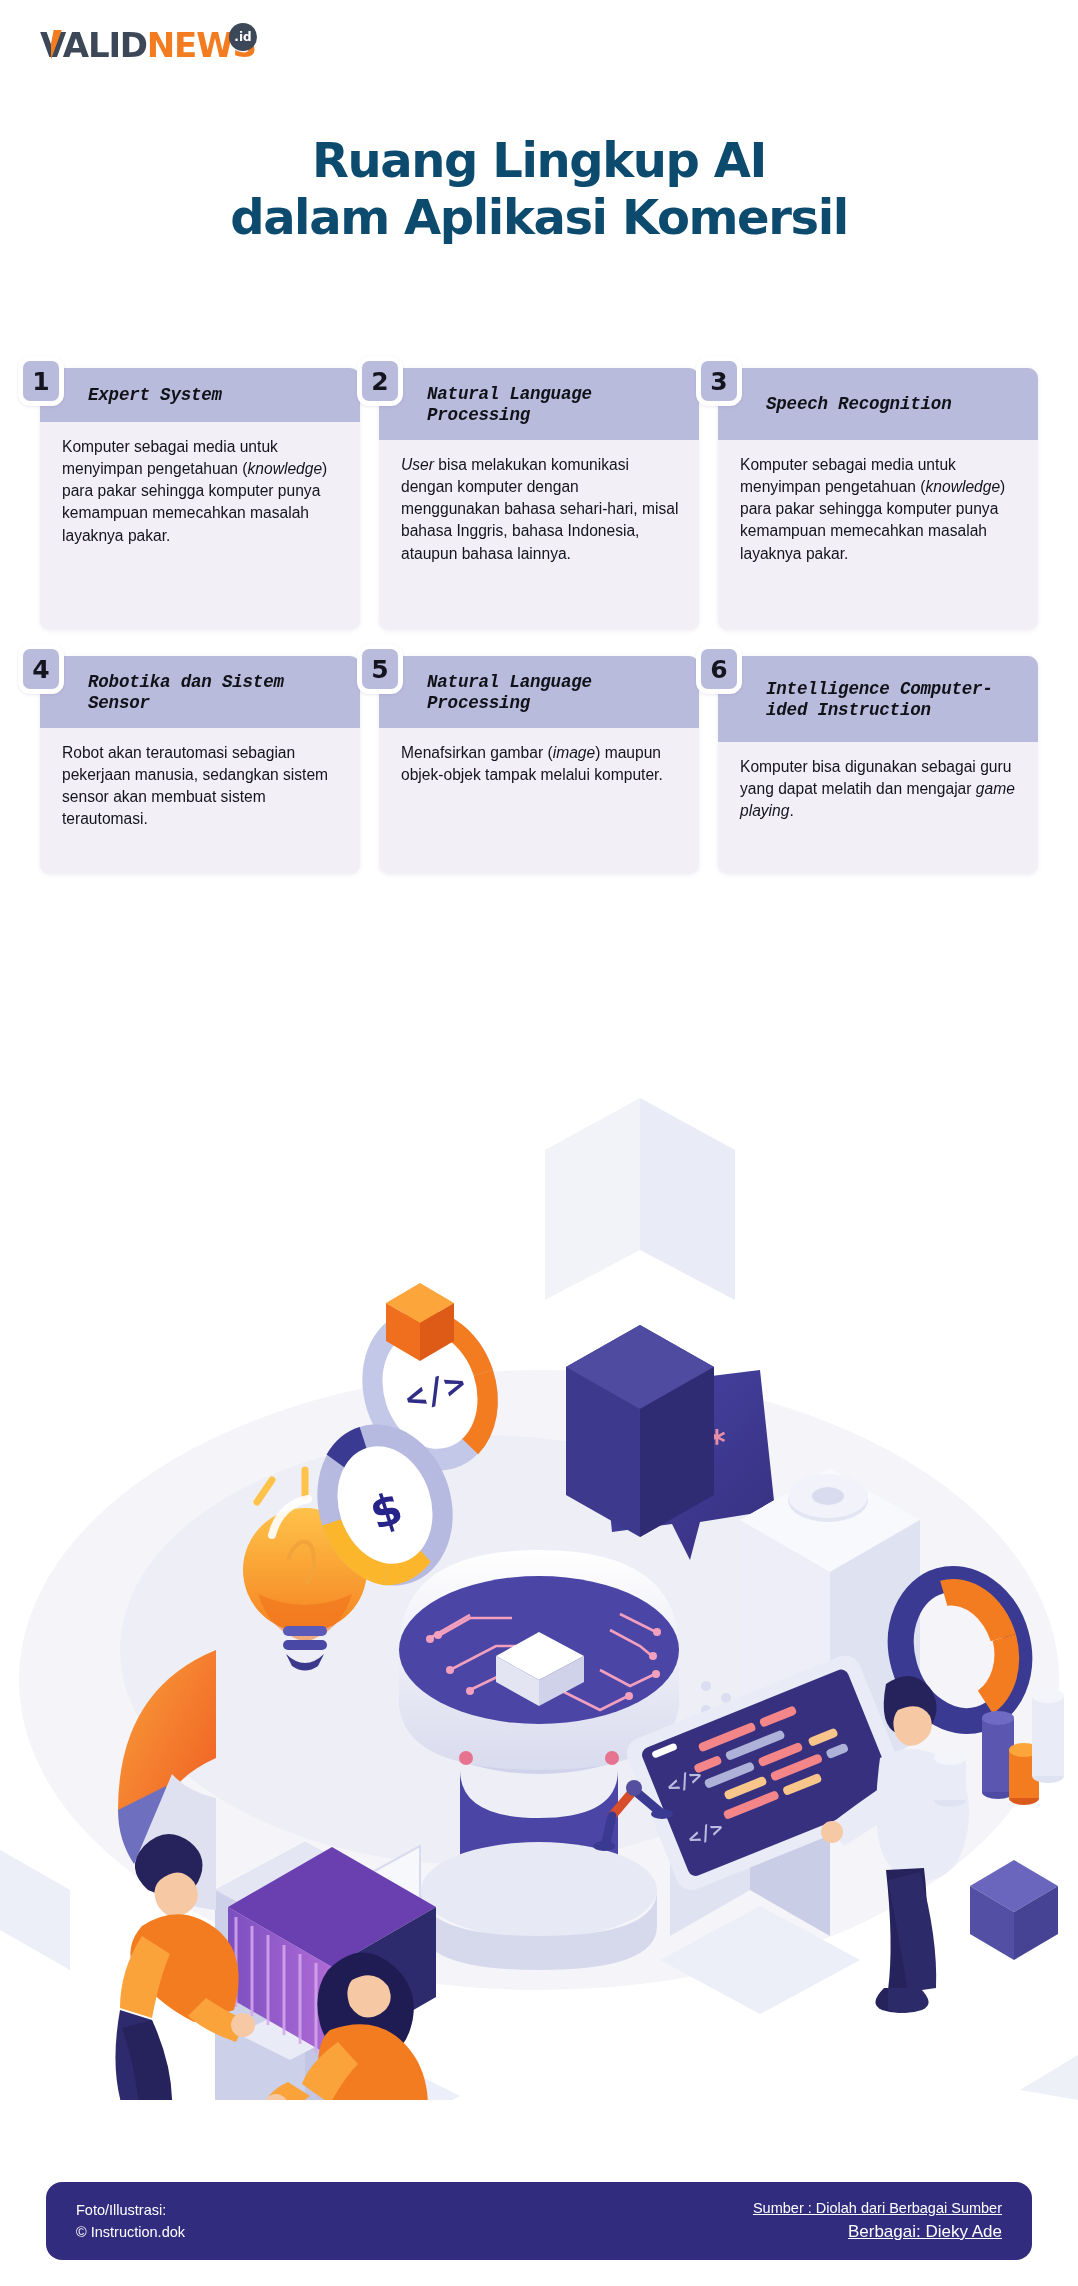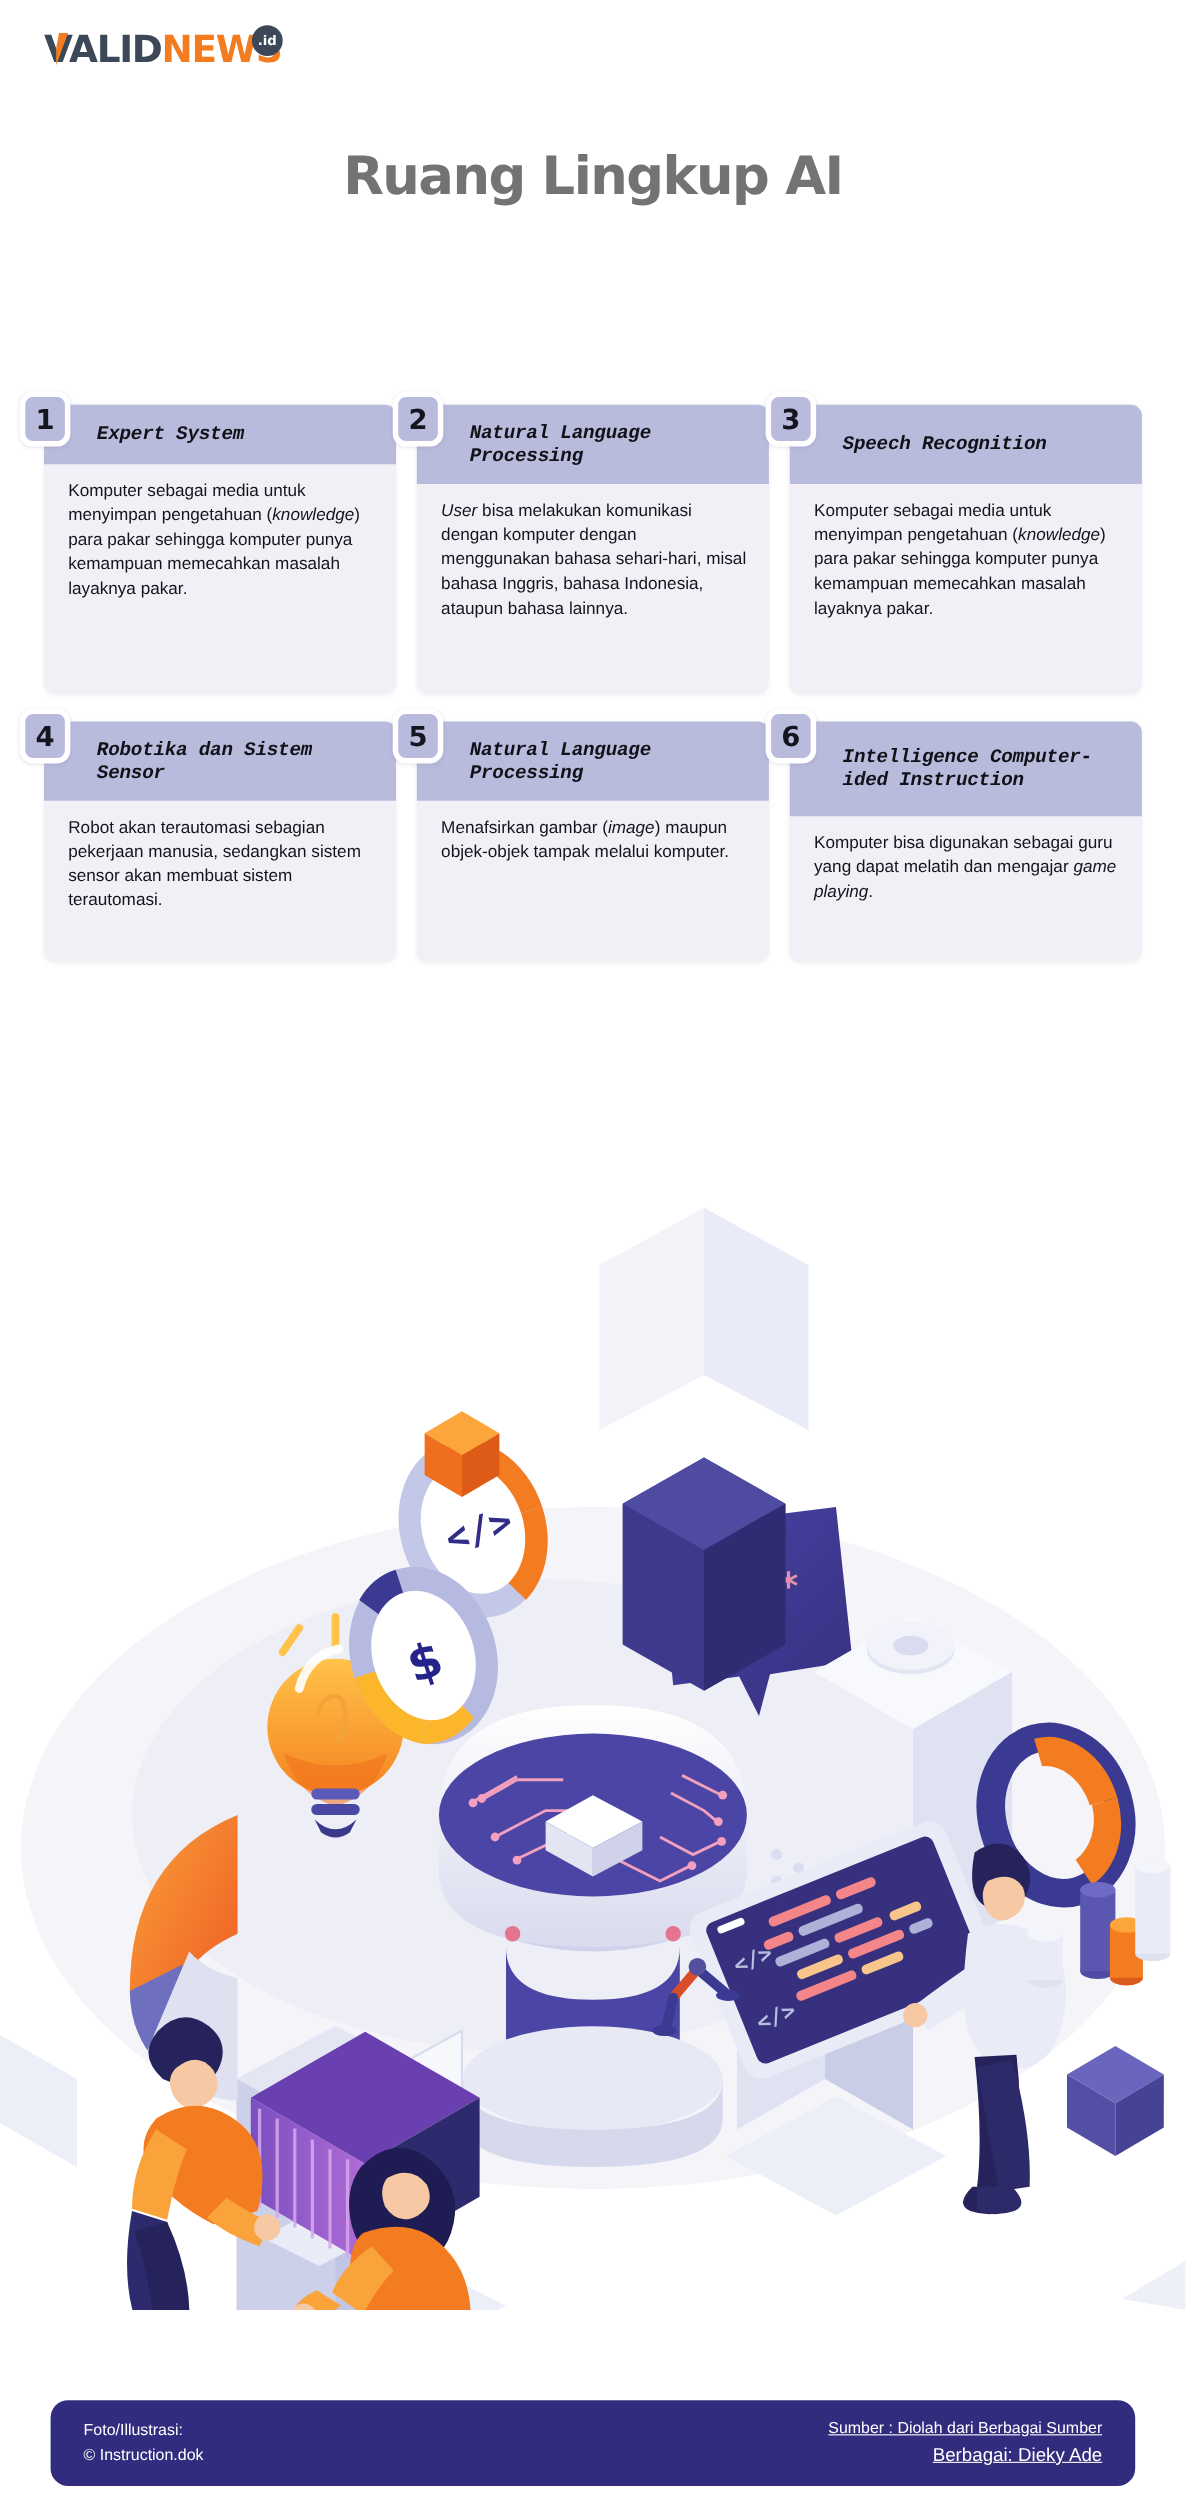--- a/index.html
+++ b/index.html
@@ -48,21 +48,21 @@
 
   
   .title {
     position: absolute; left: 0; right: 0; top: 132px;
     text-align: center;
     font-family: "DejaVu Sans", sans-serif;
     font-weight: 700;
     font-size: 48px;
     line-height: 1.18;
     letter-spacing: -1.4px;
-    color: #737373;
+    color: #0c4a6e;
   }
   .title .l1, .title .l2 { display: block; }
 
   
   .grid {
     position: absolute; left: 40px; top: 368px;
     width: 998px;
     display: grid;
     grid-template-columns: repeat(3, 320px);
     column-gap: 19px;
@@ -146,20 +146,21 @@
 
   <div class="logo-wrap">
     <div class="logo-text logo-valid">
       <span class="logo-v-accent"></span><span>VALID</span><span class="logo-news">NEWS</span>
     </div>
     <div class="logo-id-badge">.id</div>
   </div>
 
   <h1 class="title">
     <span class="l1">Ruang Lingkup AI</span>
+    <span class="l2">dalam Aplikasi Komersil</span>
   </h1>
 
   <div class="grid">
 
     <div class="card r1">
       <div class="num-badge">1</div>
       <div class="card-head">
         <div class="card-title">Expert System</div>
       </div>
       <div class="card-body">Komputer sebagai media untuk menyimpan pengetahuan (<i>knowledge</i>) para pakar sehingga komputer punya kemampuan memecahkan masalah layaknya pakar.</div>

